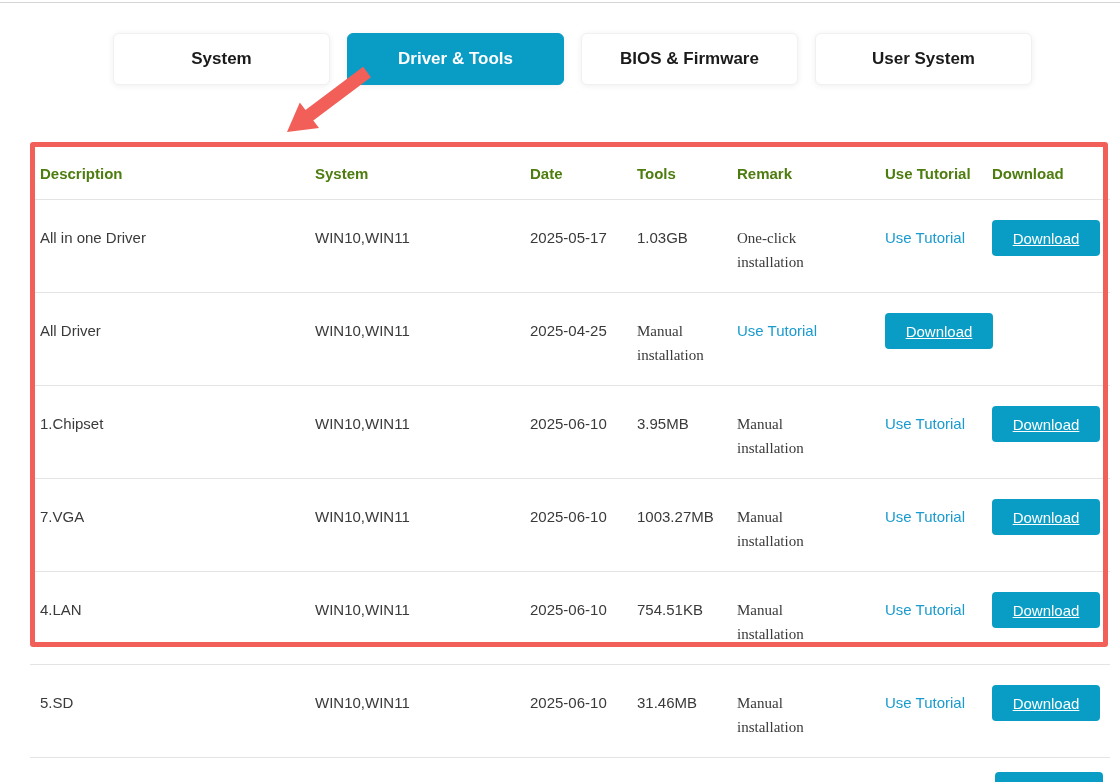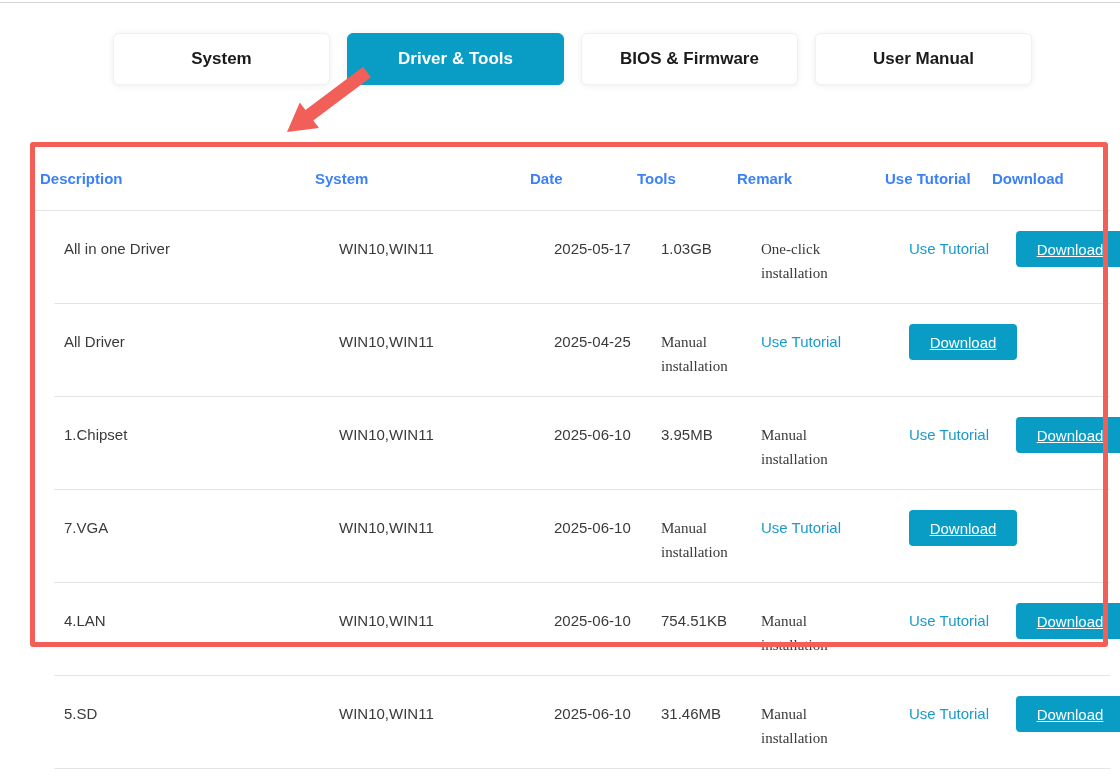--- a/index.html
+++ b/index.html
@@ -50,33 +50,32 @@
   .table-wrap {
     position: absolute; left: 30px; top: 147px;
     width: 1080px;
   }
   .grid-row {
     display: grid;
     grid-template-columns: 275px 215px 107px 100px 148px 107px 118px;
     padding-left: 10px;
   }
   .thead {
-    height: 64px;
+    height: 53px;
     align-items: center;
     border-bottom: 1px solid var(--divider);
     font-weight: bold;
     font-size: 15px;
-    color: #3b82f6;
+    color: #4d7c0f;
   }
   .trow {
     height: 93px;
     border-bottom: 1px solid var(--divider);
     font-size: 15px;
     color: #3a3a3a;
-    margin-left: 24px;
   }
   .cell { padding-top: 26px; line-height: 24px; }
   .c-remark { padding-right: 42px; font-family: Liberation Serif, serif; }
   .c-tut { }
   .c-dl { padding-top: 20px; }
   .tutorial-link {
     color: var(--link);
     text-decoration: none;
     cursor: pointer;
   }
@@ -119,21 +118,21 @@
       <div class="tab">
     <span>System</span>
   </div>
       <div class="tab active">
     <span>Driver &amp; Tools</span>
   </div>
       <div class="tab">
     <span>BIOS &amp; Firmware</span>
   </div>
       <div class="tab">
-    <span>User Manual</span>
+    <span>User System</span>
   </div>
     </div>
 
   <div class="table-wrap">
     <div class="grid-row thead">
       <div class="hcell">Description</div>
       <div class="hcell">System</div>
       <div class="hcell">Date</div>
       <div class="hcell">Tools</div>
       <div class="hcell">Remark</div>
@@ -176,20 +175,21 @@
       <a class="tutorial-link">Use Tutorial</a>
     </div>
     <div class="cell c-dl">
       <button class="dl-btn">Download</button>
     </div>
   </div>
         <div class="grid-row trow">
     <div class="cell">7.VGA</div>
     <div class="cell">WIN10,WIN11</div>
     <div class="cell">2025-06-10</div>
+    <div class="cell">1003.27MB</div>
     <div class="cell c-remark">Manual installation</div>
     <div class="cell c-tut">
       <a class="tutorial-link">Use Tutorial</a>
     </div>
     <div class="cell c-dl">
       <button class="dl-btn">Download</button>
     </div>
   </div>
         <div class="grid-row trow">
     <div class="cell">4.LAN</div>

